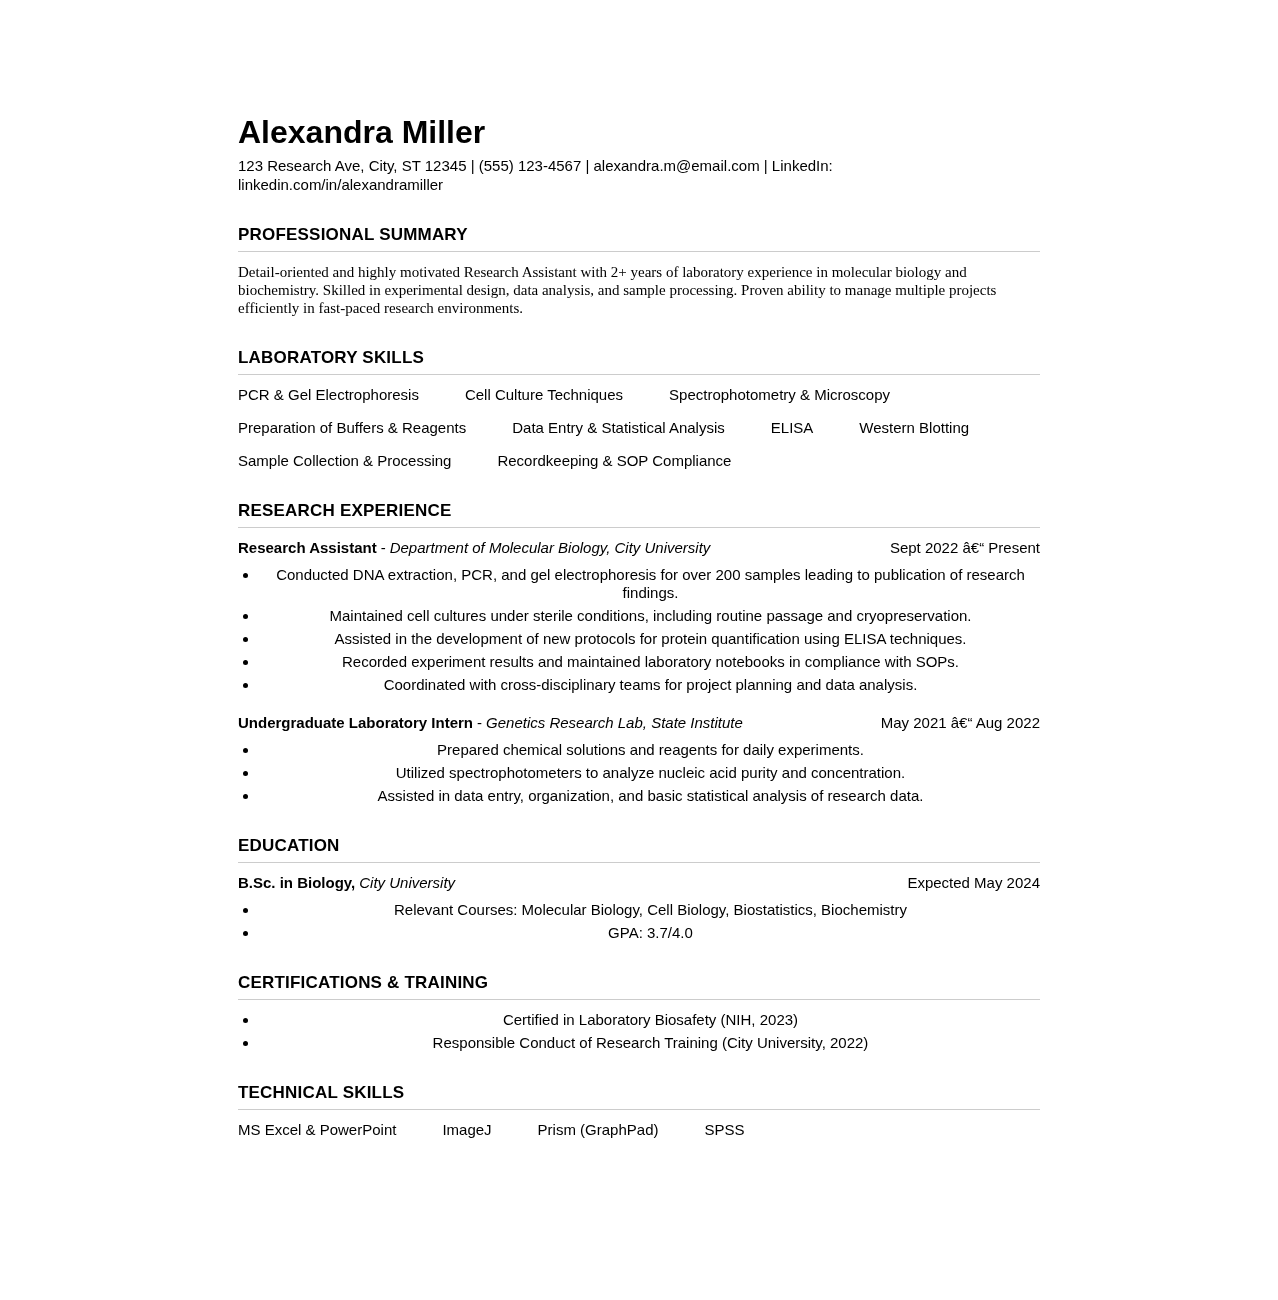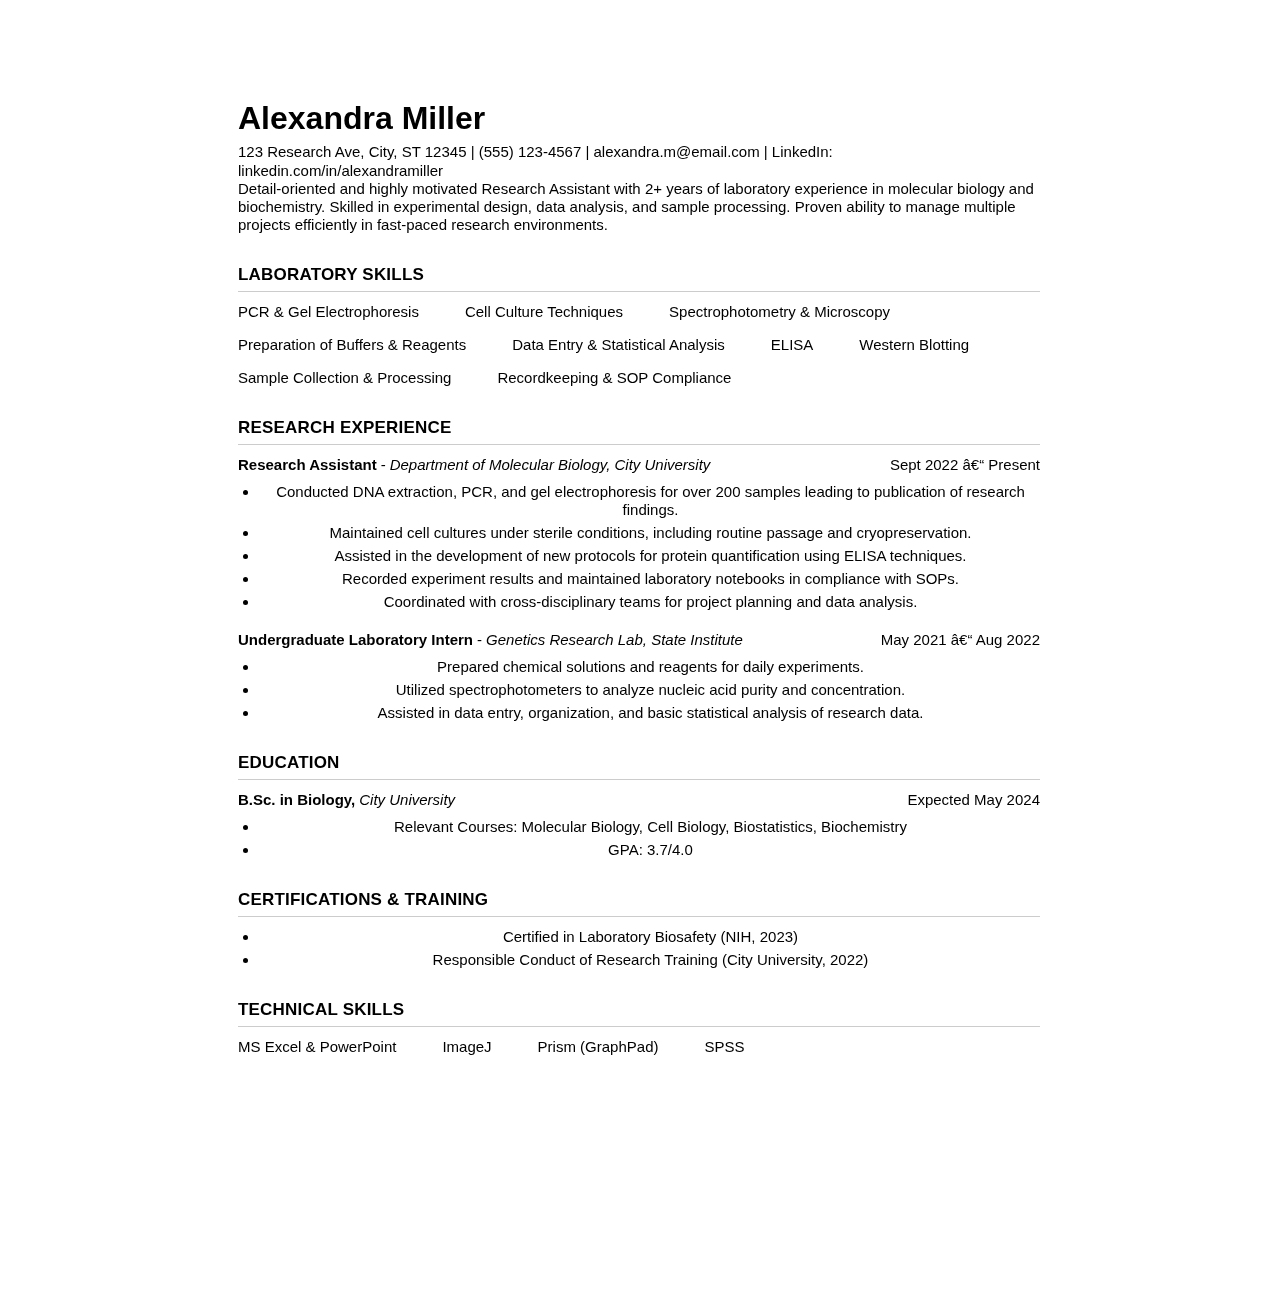--- a/index.html
+++ b/index.html
@@ -7,21 +7,21 @@
   body {
     width: 1278px;
     height: 1300px;
     color: #000000;
     font-family: "Liberation Sans", sans-serif;
     font-size: 15px;
     overflow: hidden;
   }
   .page {
     width: 802px;
-    margin: 2px auto;
+    margin: 16px auto;
     padding-top: 98px;
   }
   .name {
     font-size: 32px;
     line-height: 37px;
     font-weight: bold;
   }
   .contact {
     margin-top: 5px;
     line-height: 19px;
@@ -29,21 +29,21 @@
   h2.section-heading {
     font-size: 17px;
     line-height: 19px;
     font-weight: bold;
     letter-spacing: 0.2px;
     margin-top: 31px;
     margin-bottom: 11px;
     padding-bottom: 7px;
     border-bottom: 1px solid #cccccc;
   }
-  .summary-text { line-height: 18px; }
+  .summary-text { line-height: 18px; font-family: Liberation Serif, serif; }
   .skills-row {
     display: flex;
     flex-wrap: wrap;
     column-gap: 46px;
     row-gap: 15px;
     line-height: 18px;
     margin-top: 2px;
   }
   .entry + .entry { margin-top: 20px; }
   .entry-head {
@@ -72,20 +72,21 @@
   ul.bullets li:last-child { margin-bottom: 0; }
 </style>
 </head>
 <body>
 
 <div class="page">
 
   <h1 class="name">Alexandra Miller</h1>
   <p class="contact">123 Research Ave, City, ST 12345  |  (555) 123-4567  |  alexandra.m@email.com  |  LinkedIn: linkedin.com/in/alexandramiller</p>
 
+  <h2 class="section-heading">PROFESSIONAL SUMMARY</h2>
   <p class="summary-text">Detail-oriented and highly motivated Research Assistant with 2+ years of laboratory experience in molecular biology and biochemistry. Skilled in experimental design, data analysis, and sample processing. Proven ability to manage multiple projects efficiently in fast-paced research environments.</p>
 
   <h2 class="section-heading">LABORATORY SKILLS</h2>
   <div class="skills-row">
     <span>PCR &amp; Gel Electrophoresis</span>
     <span>Cell Culture Techniques</span>
     <span>Spectrophotometry &amp; Microscopy</span>
     <span>Preparation of Buffers &amp; Reagents</span>
     <span>Data Entry &amp; Statistical Analysis</span>
     <span>ELISA</span>

